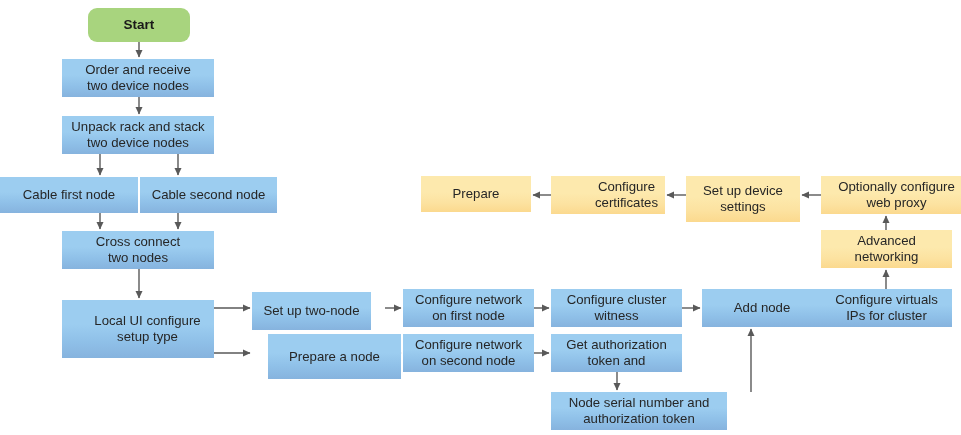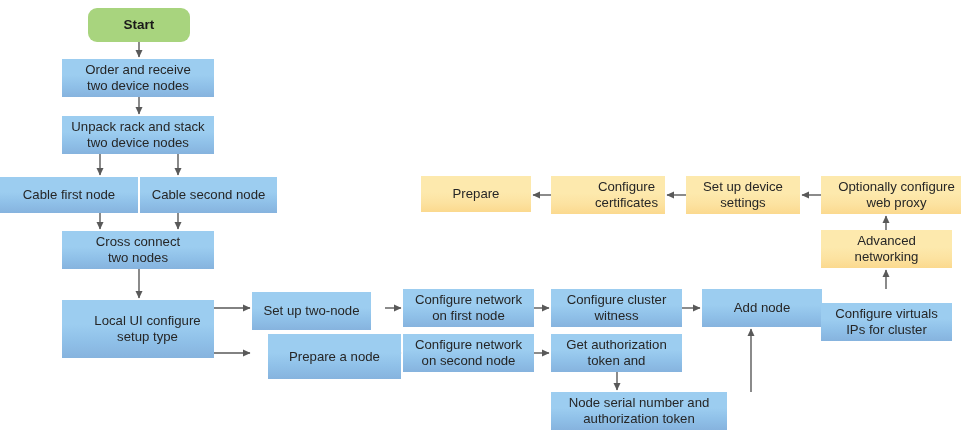--- a/index.html
+++ b/index.html
@@ -125,24 +125,24 @@
 on first node</div>
   <div class="node blue" style="left:403px;top:334px;width:131px;height:38px;">Configure network
 on second node</div>
   <div class="node blue" style="left:551px;top:289px;width:131px;height:38px;">Configure cluster
 witness</div>
   <div class="node blue" style="left:551px;top:334px;width:131px;height:38px;">Get authorization
 token and</div>
   <div class="node blue" style="left:551px;top:392px;width:176px;height:38px;">Node serial number and
 authorization token</div>
   <div class="node blue" style="left:702px;top:289px;width:120px;height:38px;">Add node</div>
-  <div class="node blue" style="left:821px;top:289px;width:131px;height:38px;margin-top:14px;">Configure virtuals
+  <div class="node blue" style="left:821px;top:289px;width:131px;height:38px;">Configure virtuals
 IPs for cluster</div>
   <div class="node yellow" style="left:821px;top:230px;width:131px;height:38px;">Advanced
 networking</div>
   <div class="node yellow" style="left:821px;top:176px;width:151px;height:38px;">Optionally configure
 web proxy</div>
-  <div class="node yellow" style="left:686px;top:176px;width:114px;height:38px;">Set up device
+  <div class="node yellow" style="left:686px;top:176px;width:114px;height:46px;">Set up device
 settings</div>
   <div class="node yellow" style="left:551px;top:176px;width:114px;height:38px;padding-left:41px;">Configure
 certificates</div>
   <div class="node yellow" style="left:421px;top:176px;width:110px;height:36px;">Prepare</div>
 </div>
 
 </body></html>

